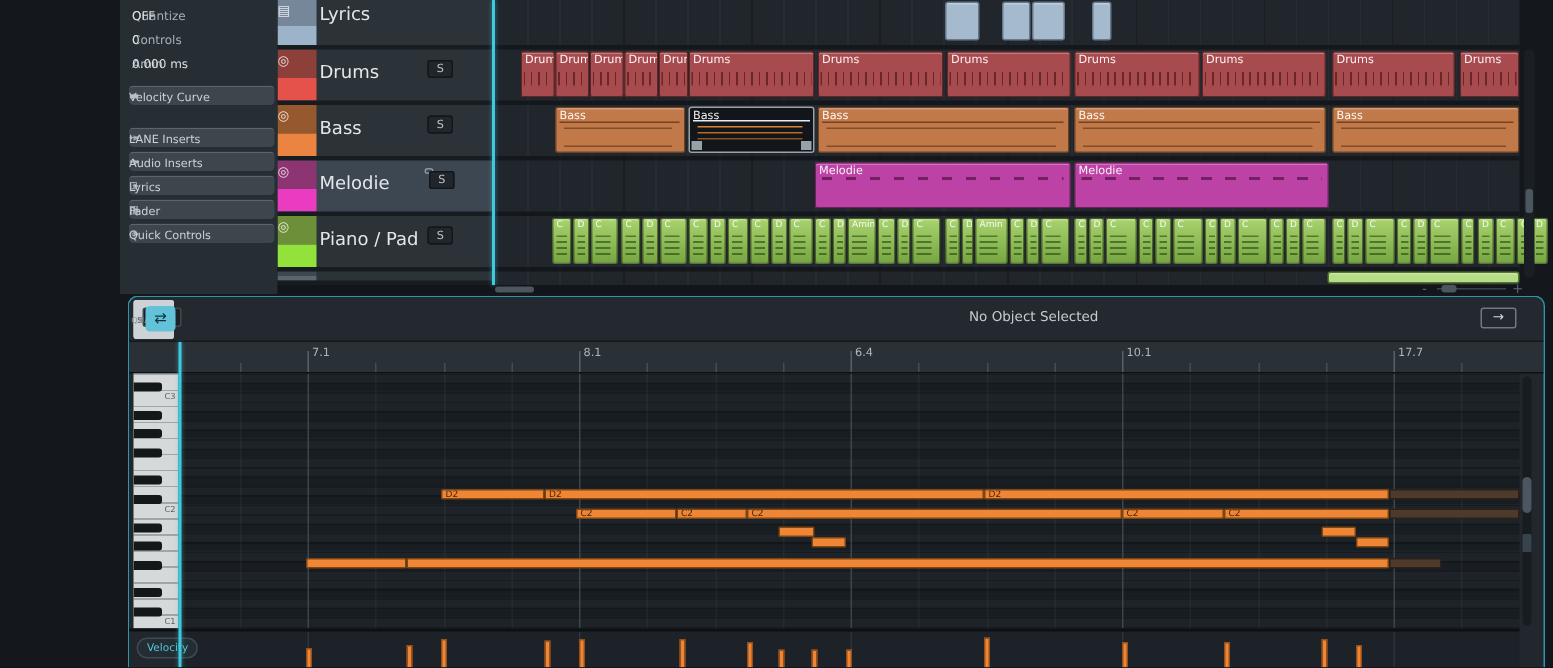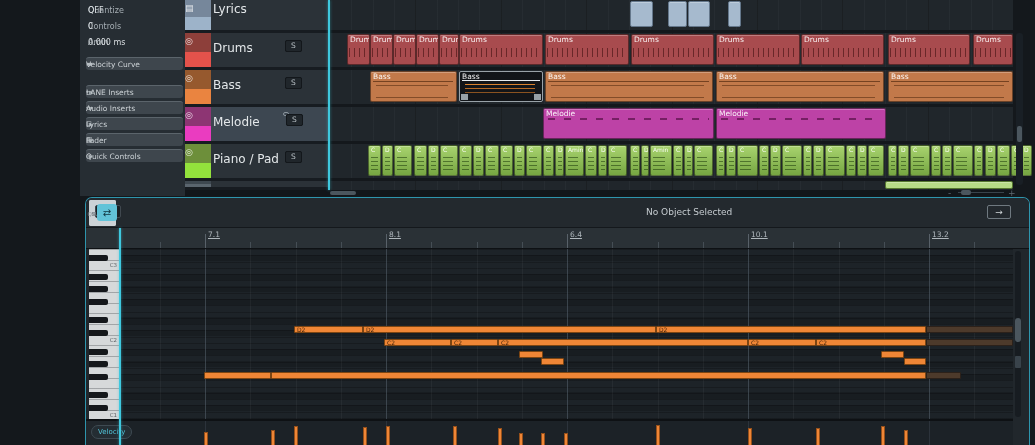--- a/index.html
+++ b/index.html
@@ -100,21 +100,21 @@
         border-radius:2px;color:#c3cacf;font-size:7.5px;line-height:11px;text-align:center;}
   .audition{position:static;width:20px;height:17px;margin:4px 0 0 8px;background:#62c3d8;border-radius:3px;
         color:#0f333d;font-size:10px;line-height:17px;text-align:center;}
   .status{left:560px;top:9px;color:#c6ccd0;font-size:9px;}
   .openbtn{right:18px;top:7px;width:24px;height:14px;border:1px solid #6f7980;border-radius:2px;
         color:#d2d8db;font-size:9px;line-height:12px;text-align:center;}
 
   #ruler{left:0;top:30px;width:100%;height:21px;background:#2a3136;border-bottom:1px solid #0e1114;overflow:hidden;}
   .btick{top:6px;width:1px;height:15px;background:#586169;}
   .qtick{top:14px;width:1px;height:7px;background:#454e55;}
-  .bnum{top:2px;color:#aeb6bb;font-size:7.5px;text-decoration:underline;}
+  .bnum{top:2px;color:#aeb6bb;font-size:7.5px;}
 
   #keys{left:3px;top:51px;width:30px;height:170px;background:#d6d9da;overflow:hidden;
     background-image:repeating-linear-gradient(rgba(40,45,50,.30) 0 1px,transparent 1px 10.71px);}
   .bkey{left:0;width:19px;height:6px;background:#15181b;border-radius:0 2px 2px 0;}
   .clab{right:2px;color:#5a6065;font-size:5.5px;line-height:6px;}
 
   #roll{left:34px;top:51px;width:893px;height:170px;background:#1d2328;overflow:hidden;
     background-image:repeating-linear-gradient(rgba(0,0,0,.22) 0 1px,transparent 1px 6.25px);}
   .rshade{left:0;width:100%;height:6.25px;background:rgba(0,0,0,.16);}
   .vline{top:0;width:1px;height:100%;}
@@ -538,21 +538,21 @@
         <div class="bnum" style="left: 484px;">6.4</div>
         <div class="qtick" style="left: 526.25px;"></div>
         <div class="qtick" style="left: 571.5px;"></div>
         <div class="qtick" style="left: 616.75px;"></div>
         <div class="btick" style="left: 662px;"></div>
         <div class="bnum" style="left: 665px;">10.1</div>
         <div class="qtick" style="left: 707.25px;"></div>
         <div class="qtick" style="left: 752.5px;"></div>
         <div class="qtick" style="left: 797.75px;"></div>
         <div class="btick" style="left: 843px;"></div>
-        <div class="bnum" style="left: 846px;">13.2</div>
+        <div class="bnum" style="left: 846px;">17.7</div>
         <div class="qtick" style="left: 888.25px;"></div>
       </div>
     <div id="keys">
         <div class="bkey" style="top: 5.75px;"></div>
         <div class="bkey" style="top: 80.75px;"></div>
         <div class="bkey" style="top: 68.25px;"></div>
         <div class="bkey" style="top: 49.5px;"></div>
         <div class="bkey" style="top: 37px;"></div>
         <div class="bkey" style="top: 24.5px;"></div>
         <div class="bkey" style="top: 155.75px;"></div>

